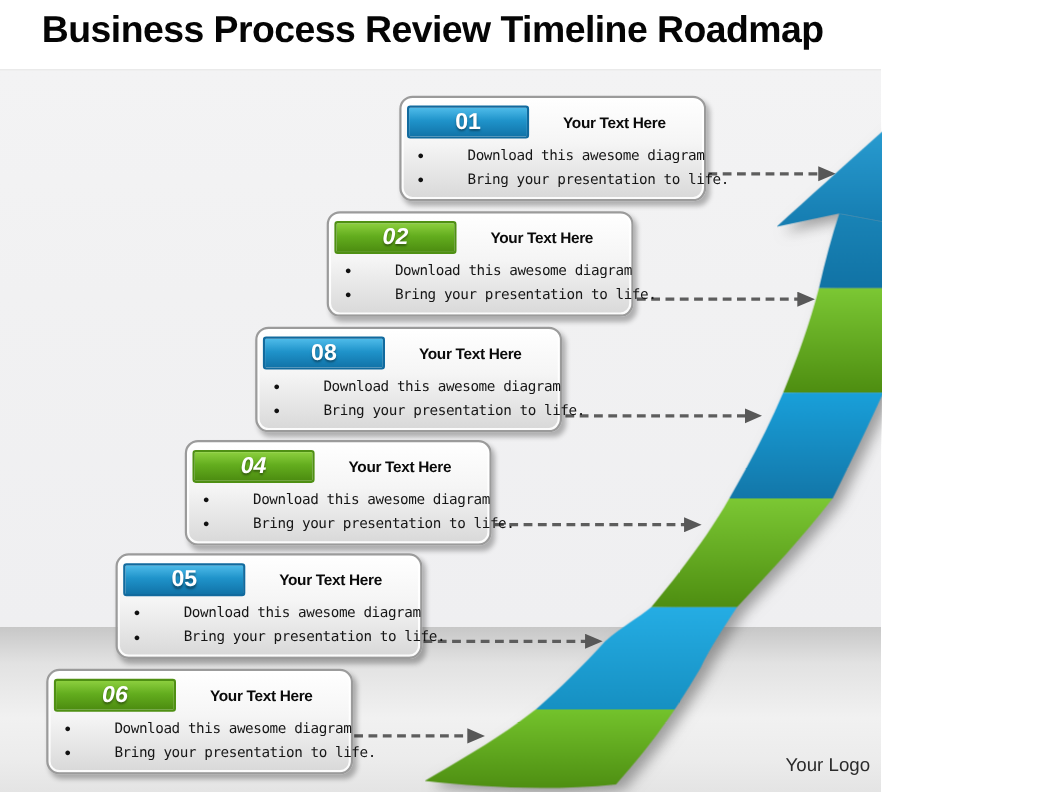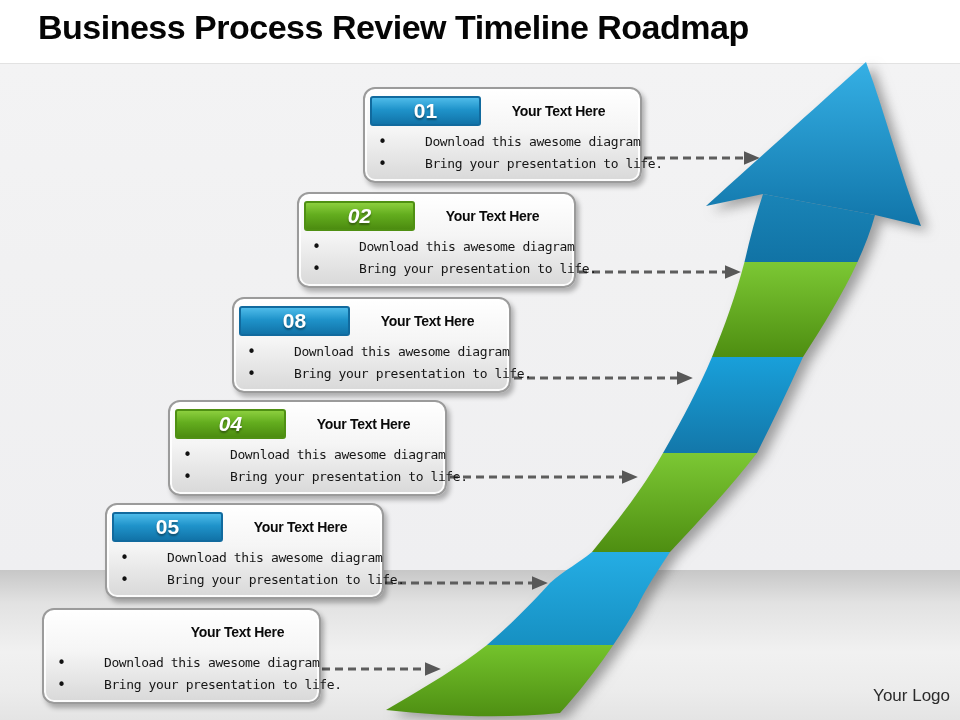--- a/index.html
+++ b/index.html
@@ -1,17 +1,17 @@
 <!DOCTYPE html>
 <html><head>
 <meta charset="utf-8">
 <style>
   html,body{margin:0;padding:0;background:#fff;}
   .slide{
-    position:relative;width:960px;height:720px;overflow:hidden;
+    position:relative;width:801px;height:720px;overflow:hidden;
     font-family:"Liberation Sans",sans-serif;background:#ffffff;
   }
   
   .content-bg{
     position:absolute;left:0;top:63px;width:960px;height:507px;
     background:linear-gradient(180deg,#f3f3f4 0%,#f1f1f2 40%,#efeff1 100%);
     border-top:1px solid #e2e2e2;
   }
   .floor-bg{
     position:absolute;left:0;top:570px;width:960px;height:150px;
@@ -214,20 +214,21 @@
   <div class="callout" style="left:105px;top:503px">
     <div class="badge" data-color="blue">05</div>
     <div class="callout-title">Your Text Here</div>
     <ul class="bullets">
       <li>Download this awesome diagram</li>
       <li>Bring your presentation to life.</li>
     </ul>
   </div>
 
   <div class="callout" style="left:42px;top:608px">
+    <div class="badge" data-color="green">06</div>
     <div class="callout-title">Your Text Here</div>
     <ul class="bullets">
       <li>Download this awesome diagram</li>
       <li>Bring your presentation to life.</li>
     </ul>
   </div>
 
   <div class="logo-text">Your Logo</div>
 </div>
 

